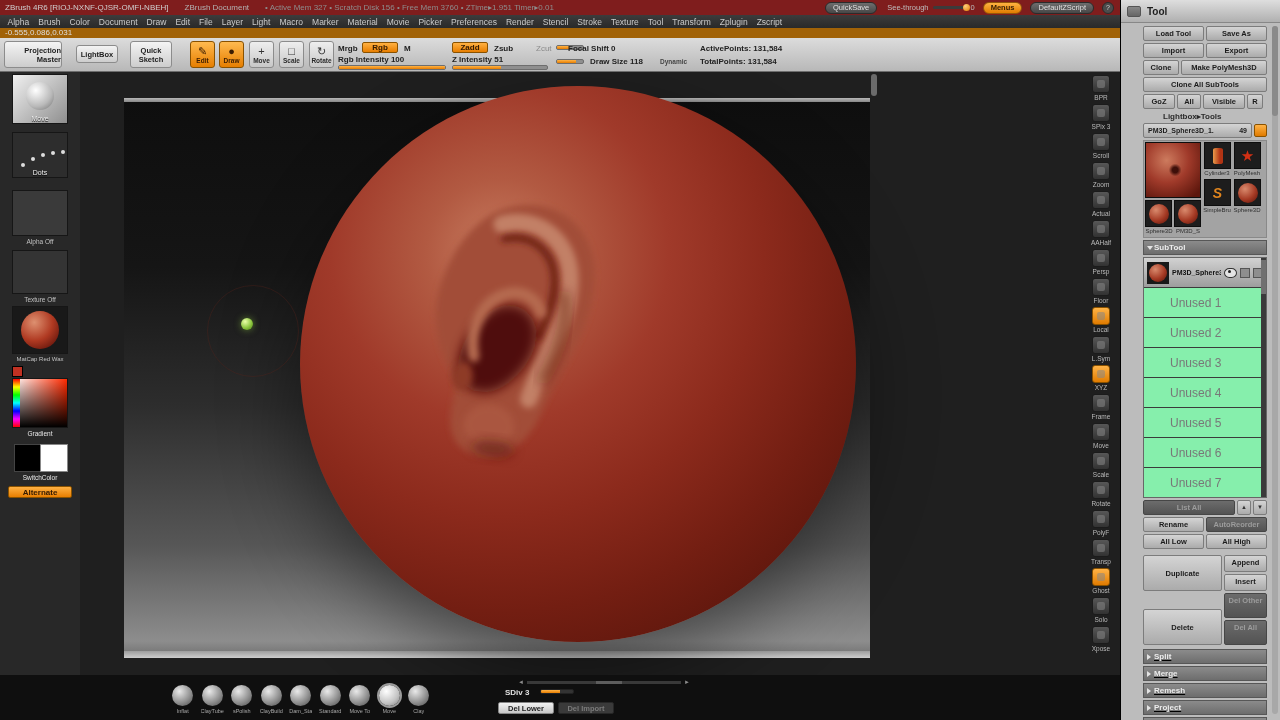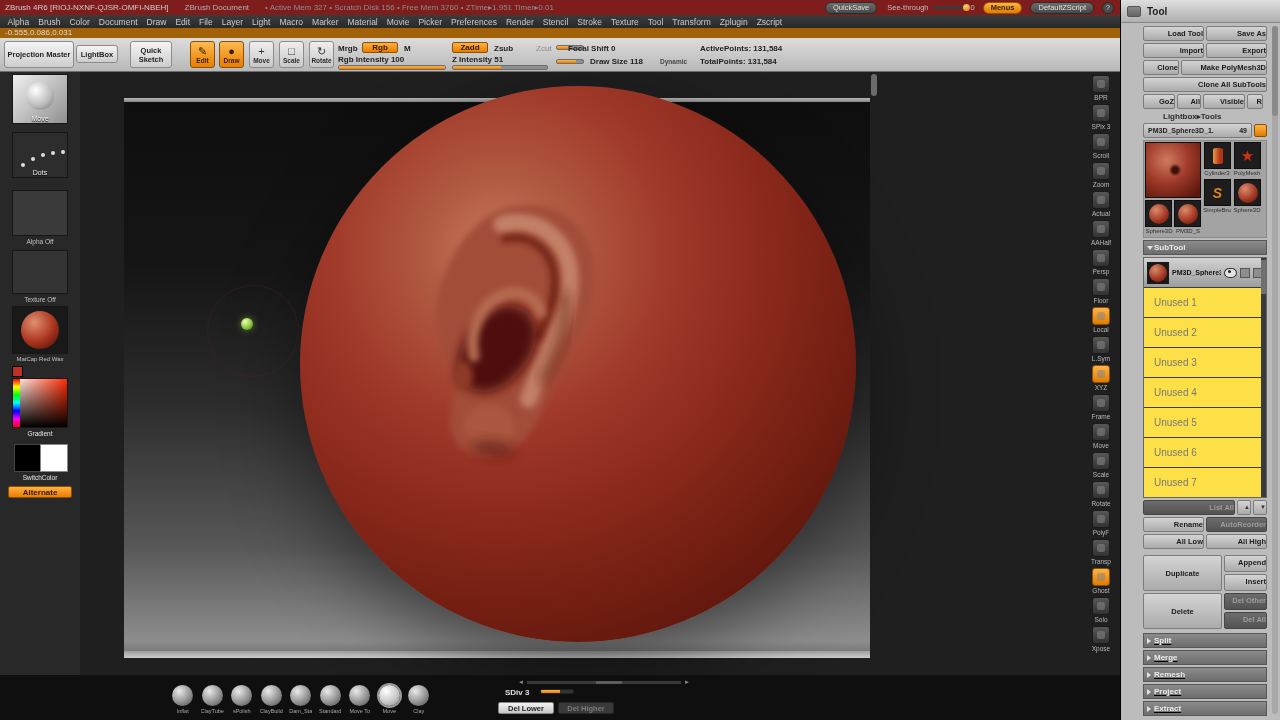--- a/index.html
+++ b/index.html
@@ -74,21 +74,21 @@
   .ritem:nth-child(9) .ricon,.ritem:nth-child(11) .ricon,.ritem:nth-child(18) .ricon{background:linear-gradient(#ffb347,#e07b00);border-color:#8a5200;}
 
   
   .panel{position:absolute;left:1120px;top:0;width:160px;height:720px;background:#bcbcbc;border-left:1px solid #000;box-sizing:border-box;}
   .phead{height:22px;background:linear-gradient(#dedede,#b0b0b0);border-bottom:1px solid #878787;display:flex;align-items:center;padding-left:6px;font-size:10px;font-weight:bold;color:#1d1d1d;}
   .phicon{width:12px;height:9px;background:linear-gradient(#888,#666);border-radius:2px;margin-right:6px;border:1px solid #555;}
   .pscroll{position:absolute;right:2px;top:26px;width:6px;height:688px;background:#a8a8a8;border-radius:3px;}
   .pscroll-thumb{width:6px;height:90px;background:#8a8a8a;border-radius:3px;}
   .pbody{position:absolute;left:22px;top:26px;width:124px;}
   .prow{display:flex;gap:2px;margin-bottom:2px;}
-  .tb{flex:1;background:linear-gradient(#d4d4d4,#ababab);border:1px solid #7c7c7c;border-radius:2px;font-size:7.5px;font-weight:bold;color:#1b1b1b;text-align:right;padding:2px 0;line-height:9px;box-sizing:border-box;}
+  .tb{flex:1;background:linear-gradient(#d4d4d4,#ababab);border:1px solid #7c7c7c;border-radius:2px;font-size:7.5px;font-weight:bold;color:#1b1b1b;text-align:center;padding:2px 0;line-height:9px;box-sizing:border-box;}
   .tb.dk{background:linear-gradient(#6c6c6c,#535353);color:#9c9c9c;border-color:#464646;}
   .tb.tall{display:flex;align-items:center;justify-content:center;padding:17px;}
   .tb.tiny{flex:0 0 14px;padding:2px 0;font-size:6px;color:#333;}
   .col2{display:flex;flex-direction:column;gap:2px;flex:1;}
   .plabel{font-size:8px;color:#2b2b2b;margin:3px 0 2px;font-weight:bold;padding-left:20px;}
   .osq{flex:0 0 11px;height:11px;background:linear-gradient(#ffb347,#e07b00);border:1px solid #8a5200;border-radius:2px;align-self:center;}
   .atool{display:flex;justify-content:space-between;padding:2px 4px;font-size:7px;}
   .thumbs{position:relative;width:122px;height:96px;background:#a3a3a3;border:1px solid #898989;margin-bottom:2px;}
   .tt{position:absolute;background:#1d1d1d;border:1px solid #0d0d0d;box-sizing:border-box;display:flex;align-items:center;justify-content:center;}
   .tt-big{left:1px;top:1px;width:56px;height:56px;
@@ -103,21 +103,21 @@
   .caret{position:absolute;left:3px;width:0;height:0;border-top:3px solid transparent;border-bottom:3px solid transparent;border-left:4px solid #e3e3e3;}
   .caret.down{border-left:3px solid transparent;border-right:3px solid transparent;border-top:4px solid #e3e3e3;border-bottom:none;}
   .stlist{border:1px solid #676767;margin-bottom:2px;position:relative;}
   .strow-active{height:29px;background:linear-gradient(#d2d2d2,#9d9d9d);display:flex;align-items:center;gap:3px;padding:0 3px;}
   .st-thumb{width:22px;height:22px;background:#191919;display:flex;align-items:center;justify-content:center;flex:0 0 22px;}
   .st-thumb .redball{width:18px;height:18px;}
   .st-name{font-size:7px;font-weight:bold;color:#111;flex:1;white-space:nowrap;overflow:hidden;}
   .eye{width:11px;height:8px;border:1px solid #333;border-radius:50% / 60%;background:#e4e4e4;position:relative;flex:0 0 11px;}
   .eye::after{content:"";position:absolute;left:3px;top:1.5px;width:3px;height:3px;border-radius:50%;background:#222;}
   .mini{width:8px;height:8px;background:#8e8e8e;border:1px solid #555;flex:0 0 8px;}
-  .strow{height:29px;background:#fde047;border-top:1px solid #3b3b3b;color:#787878;font-size:10px;display:flex;align-items:center;padding-left:10px;}
+  .strow{height:29px;background:#86efac;border-top:1px solid #3b3b3b;color:#787878;font-size:12px;display:flex;align-items:center;padding-left:26px;}
   .stscroll{position:absolute;right:0;top:0;width:5px;height:100%;background:#3a3a3a;}
   .stscroll::after{content:"";position:absolute;left:0;top:2px;width:5px;height:34px;background:#707070;}
 
   
   .bottom{position:absolute;left:0;top:675px;width:1120px;height:45px;background:#0f0f0f;}
   .hscroll{position:absolute;left:518px;top:3px;width:172px;height:8px;display:flex;align-items:center;color:#8e8e8e;font-size:6px;}
   .htrack{flex:1;height:3px;background:#393939;margin:0 3px;position:relative;}
   .hthumb{position:absolute;left:45%;top:0;width:26px;height:3px;background:#5d5d5d;}
   .bbrushes{position:absolute;left:168px;top:10px;display:flex;}
   .bitem{width:29.5px;display:flex;flex-direction:column;align-items:center;}
@@ -177,21 +177,21 @@
       <span class="mitem">Transform</span>
       <span class="mitem">Zplugin</span>
       <span class="mitem">Zscript</span>
     </div>
 
   <div class="coordbar">
     <span>-0.555,0.086,0.031</span>
   </div>
 
   <div class="shelf">
-    <div class="sbtn" style="left:4px;top:3px;width:70px;height:27px;">Projection Master</div>
+    <div class="sbtn" style="left:4px;top:3px;width:58px;height:27px;text-align:right;">Projection Master</div>
     <div class="sbtn" style="left:76px;top:7px;width:42px;height:18px;">LightBox</div>
     <div class="sbtn" style="left:130px;top:3px;width:42px;height:27px;">Quick Sketch</div>
 
     <div class="mode on" style="left:190px;">
       <span class="mi">✎</span>
       <span class="mlabel">Edit</span>
     </div>
     <div class="mode on" style="left:219px;">
       <span class="mi">●</span>
       <span class="mlabel">Draw</span>
@@ -492,21 +492,21 @@
         <div class="tb">All High</div>
       </div>
       <div class="prow" style="margin-top:6px;">
         <div class="tb tall" style="height:28px;">Duplicate</div>
         <div class="col2">
           <div class="tb">Append</div>
           <div class="tb">Insert</div>
         </div>
       </div>
       <div class="prow">
-        <div class="tb tall" style="height:36px;">Delete</div>
+        <div class="tb tall" style="height:36px;margin-top:16px;">Delete</div>
         <div class="col2">
           <div class="tb dk">Del Other</div>
           <div class="tb dk">Del All</div>
         </div>
       </div>
       <div style="margin-top:4px;text-decoration:underline;">
 
       <div class="psec">
           <span class="caret"></span>
           <span>Split</span>
@@ -580,16 +580,16 @@
         <div class="bitem">
         <div class="bicon"></div>
         <div class="blabel">Clay</div>
       </div>
       </div>
     <span class="sdiv-lbl">SDiv 3</span>
     <div class="slider" style="left:540px;top:14px;width:34px;background:#333;border-color:#222;">
         <div class="fill" style="width:60%;"></div>
       </div>
     <div class="btn-b btn-light" style="left:498px;top:27px;width:56px;">Del Lower</div>
-    <div class="btn-b btn-dark" style="left:558px;top:27px;width:56px;">Del Higher</div>
+    <div class="btn-b btn-dark" style="left:558px;top:27px;width:56px;">Del Import</div>
   </div>
 
 </div>
 
 </body></html>

